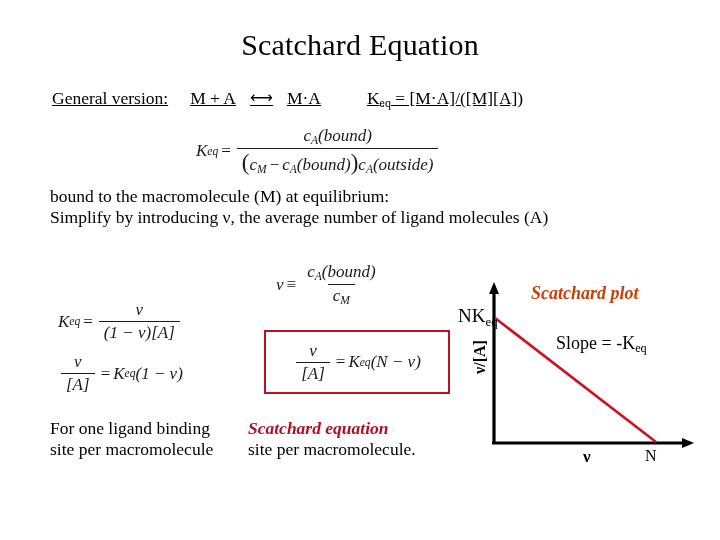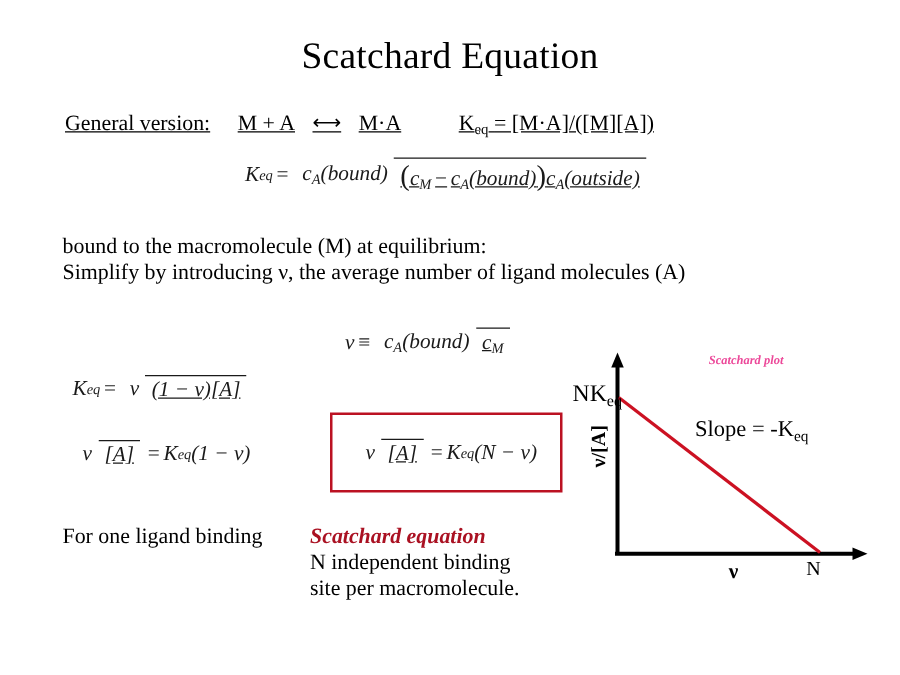--- a/index.html
+++ b/index.html
@@ -66,27 +66,27 @@
   
   .math {
     font-family: "Liberation Serif", "DejaVu Serif", serif;
     font-style: italic;
     color: #1a1a1a;
   }
   .math .up { font-style: normal; }
   .mathrow { display: inline-flex; align-items: center; white-space: nowrap; }
   .frac {
     display: inline-flex;
-    flex-direction: row;
+    flex-direction: column;
     align-items: center;
     vertical-align: middle;
     margin: 0 3px;
   }
   .frac > .num { padding: 0 5px 1px 5px; }
-  .frac > .den { padding: 1px 5px 0 5px; border-top: 1.4px solid #1a1a1a; text-decoration: underline; }
+  .frac > .den { padding: 1px 5px 0 5px; border-top: 1.4px solid #1a1a1a; }
   sub { font-size: 0.68em; vertical-align: -0.28em; font-style: italic; }
   .opsp { padding: 0 3px; }
   .bigparen { font-size: 1.35em; font-style: normal; }
 
   
   #eq-keq-full { left: 196px; top: 126px; font-size: 17px; }
   
   #eq-nu-def { left: 276px; top: 262px; font-size: 17px; }
   
   #eq-keq-nu { left: 58px; top: 300px; font-size: 17px; }
@@ -106,26 +106,25 @@
 
   
   #plot-area {
     left: 462px; top: 278px;
     width: 250px; height: 200px;
   }
   #plot-svg { display: block; }
 
   #plot-title {
     left: 531px; top: 283px;
-    color: #ec4899;
+    color: #c2410c;
     font-weight: bold;
     font-style: italic;
-    font-size: 10px;
-    white-space: nowrap;
-    margin-left: 36px;
+    font-size: 18px;
+    white-space: nowrap;
   }
   #slope-label {
     left: 556px; top: 333px;
     font-size: 18px;
     white-space: nowrap;
   }
   #nkeq-label {
     left: 458px; top: 305px;
     font-size: 19px;
     white-space: nowrap;
@@ -230,25 +229,25 @@
       <span class="opsp up">=</span>
       <span>K</span>
         <sub>eq</sub>
         <span>(N − ν)</span>
     </span>
   </span>
 </div>
 
 <div class="abs body-text" id="left-note">
   <div>For one ligand binding</div>
+  <div>site per macromolecule</div>
 </div>
 
 <div class="abs body-text" id="right-note">
   <div class="redhead">Scatchard equation</div>
-  <div>N independent binding</div>
   <div>site per macromolecule.</div>
 </div>
 
 <div class="abs" id="plot-area">
   <svg id="plot-svg" width="250" height="200" viewBox="0 0 250 200">
 
     <line x1="32" y1="12" x2="32" y2="166" stroke="#000000" stroke-width="3.2"></line>
     <polygon points="32,4 27,16 37,16" fill="#000000"></polygon>
 
     <line x1="30" y1="165" x2="222" y2="165" stroke="#000000" stroke-width="3.2"></line>

